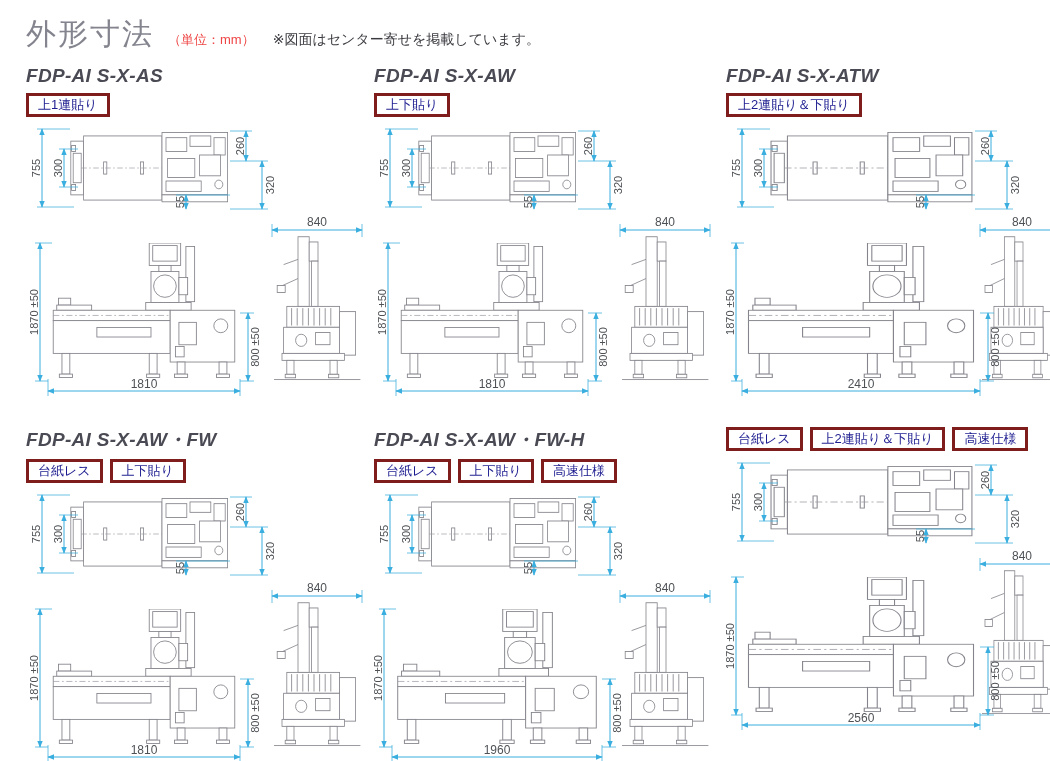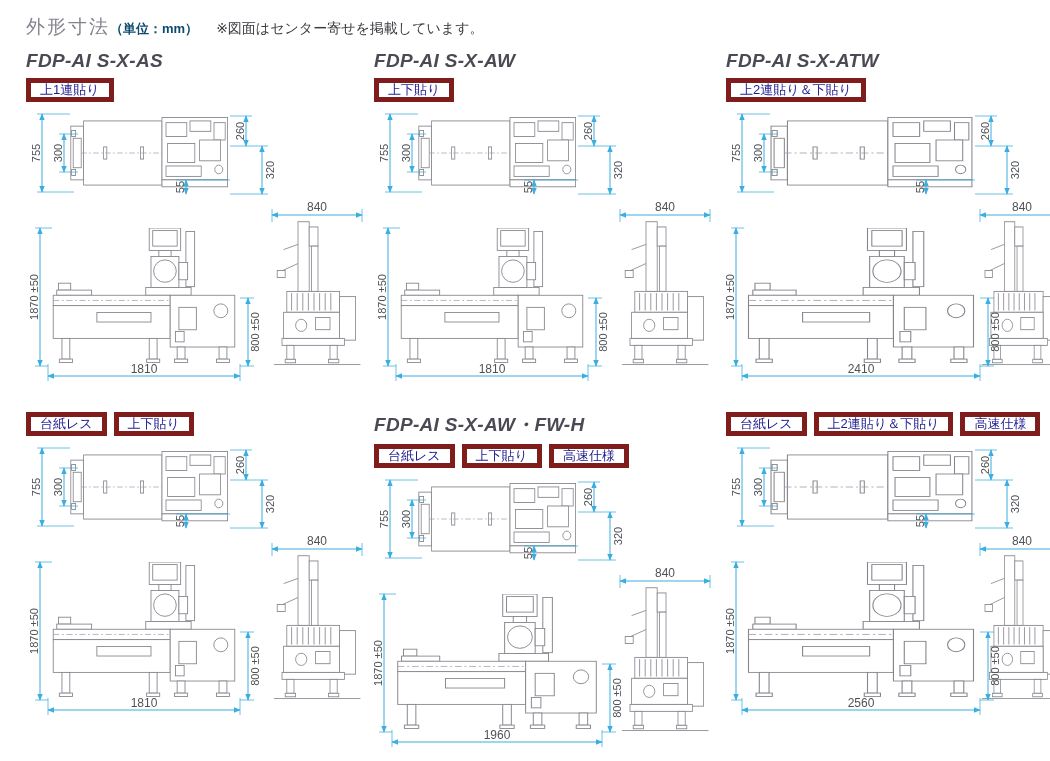--- a/index.html
+++ b/index.html
@@ -1,29 +1,29 @@
 <!DOCTYPE html>
 <html><head>
 <meta charset="utf-8">
 <style>
   html,body{margin:0;padding:0;background:#fff;width:1050px;height:761px;overflow:hidden;
     font-family:"Liberation Sans","DejaVu Sans",sans-serif;}
   .page{width:1050px;height:761px;box-sizing:border-box;padding:14px 0 0 26px;}
   
   .hdr{display:flex;align-items:baseline;margin-bottom:10px;}
-  .hdr .big{font-size:19px;color:#84848f;letter-spacing:2px;}
-  .hdr .unit{font-size:13px;color:#0c4a6e;margin-left:0;font-weight:bold;}
+  .hdr .big{font-size:30px;color:#84848f;letter-spacing:2px;}
+  .hdr .unit{font-size:13px;color:#ef4444;margin-left:14px;}
   .hdr .note{font-size:14px;color:#3a3a40;margin-left:18px;}
   
   .grid{display:grid;grid-template-columns:348px 352px 322px;}
   .row2{margin-top:26px;}
   .cell{position:relative;}
   .model{margin:0 0 6px 0;font-size:19px;font-weight:bold;color:#4a4a54;letter-spacing:.3px;font-style:italic;}
   .tags{display:flex;gap:7px;margin-bottom:6px;height:24px;}
-  .tag{display:inline-flex;align-items:center;border:5px solid #7f1d1d;color:#1c1c90;
+  .tag{display:inline-flex;align-items:center;border:3px solid #7f1d1d;color:#1c1c90;
     font-size:13px;padding:1px 9px 2px;background:#fff;white-space:nowrap;}
   svg.diagram{display:block;width:340px;height:278px;}
   
   .mech{stroke:#84848c;stroke-width:1;fill:#fff;}
   .mech-l{stroke:#84848c;stroke-width:1;fill:none;}
   .cl{stroke:#9a9aa2;stroke-width:.8;fill:none;stroke-dasharray:7 3 2 3;}
   .dim{stroke:#3aaede;stroke-width:1;fill:none;
     marker-start:url(#ar);marker-end:url(#ar);}
   .ext{stroke:#3aaede;stroke-width:.75;fill:none;}
   .dimtxt text{fill:#4e5256;font-size:11px;font-family:"Liberation Sans","DejaVu Sans",sans-serif;}
@@ -282,20 +282,21 @@
           <text text-anchor="middle" x="273" y="224" transform="rotate(-90 273 224)">800 ±50</text>
           <text class="h" text-anchor="middle" x="135" y="265">2410</text>
         </g>
       </svg>
     </div>
   </div>
 
   <div class="grid row2">
 
     <div class="cell">
+      <h2 class="model">FDP-AI S-X-AW・FW</h2>
       <div class="tags">
         <span class="tag">台紙レス</span>
         <span class="tag">上下貼り</span>
       </div>
       <svg class="diagram" viewBox="0 0 340 278">
         <use href="#sym-top" x="44" y="6" width="160" height="78"></use>
         <use href="#sym-side" x="248" y="112" width="88" height="148"></use>
         <use href="#sym-front" x="22" y="120" width="192" height="138"></use>
         <use href="#dl-n"></use>
         <g class="dimtxt">

